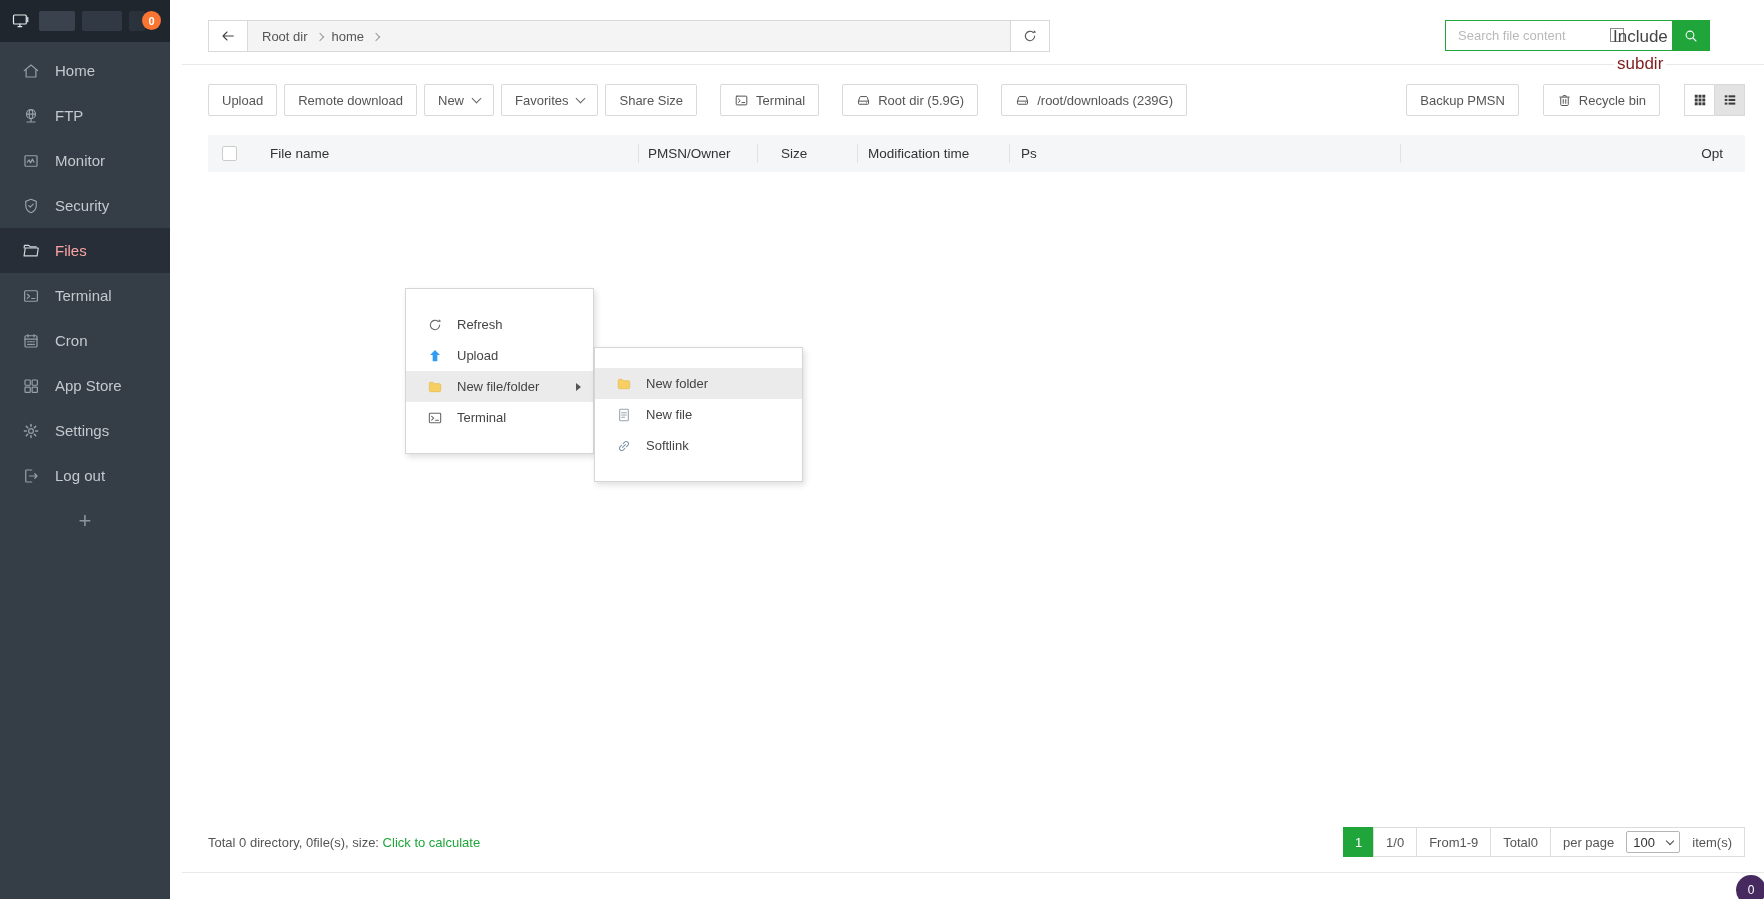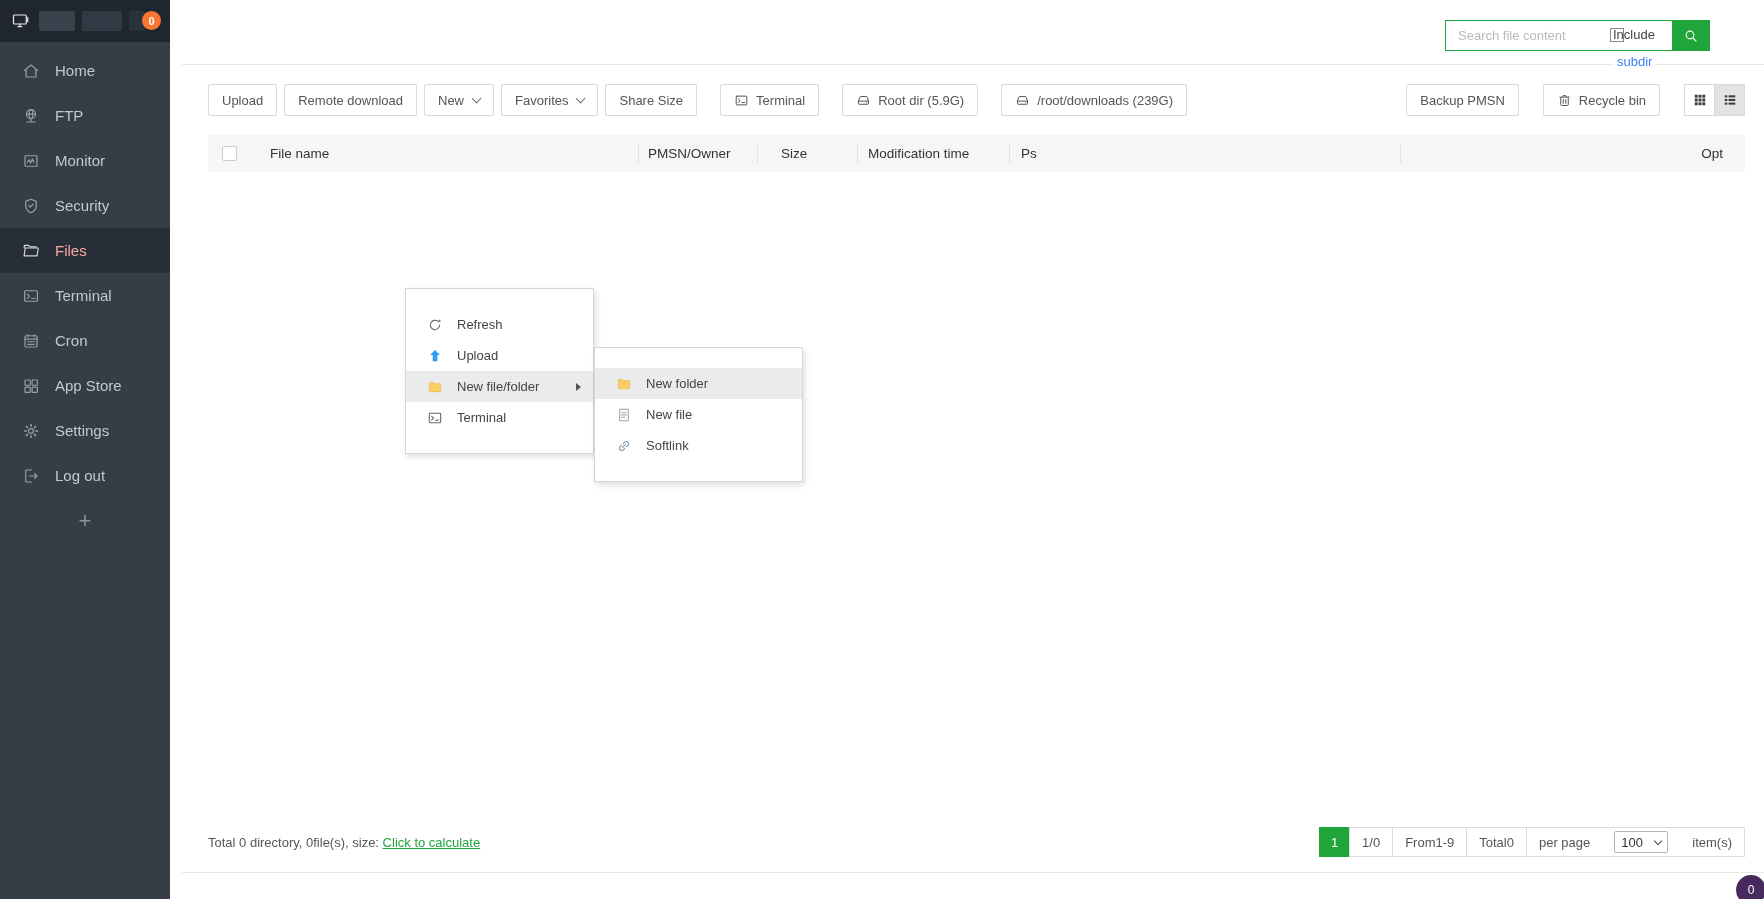--- a/index.html
+++ b/index.html
@@ -44,25 +44,25 @@
   .refresh-btn { width:40px; height:32px; margin-left:-1px; border:1px solid #d9d9d9; background:#fff;
                  display:flex; align-items:center; justify-content:center; cursor:pointer; flex:none; }
   .refresh-btn svg { width:16px; height:16px; color:#555; }
 
   
   .search-wrap { position:absolute; right:54px; top:20px; width:265px; height:31px;
                  border:1px solid #20a53a; background:#fff; display:flex; align-items:center; z-index:5; }
   .search-input { flex:1; border:none; outline:none; font-size:13px; color:#555;
                   padding-left:12px; min-width:0; font-family:inherit; background:transparent; }
   .search-input::placeholder { color:#b9b9b9; }
-  .include-box { width:62px; height:31px; position:relative; flex:none; font-size:13px; color:#444; }
+  .include-box { width:62px; height:31px; position:relative; flex:none; font-size:17px; color:#444; }
   .include-cb { position:absolute; left:0px; top:8px; width:14px; height:14px;
                 border:1px solid #8a8a8a; background:transparent; }
   .include-text { position:absolute; left:3px; top:7px; }
-  .subdir-text { position:absolute; left:4px; top:34px; background:#fff; padding:0 3px; color:#3b82f6; }
+  .subdir-text { position:absolute; left:4px; top:34px; background:#fff; padding:0 3px; color:#7f1d1d; }
   .search-btn { width:38px; height:31px; margin:-1px -1px -1px 0; background:#20a53a; border:none;
                 display:flex; align-items:center; justify-content:center; cursor:pointer; flex:none; }
   .search-btn svg { width:16px; height:16px; color:#fff; }
 
   
   .toolbar { position:absolute; top:84px; left:38px; right:19px; height:32px; display:flex; gap:7px; }
   .btn { height:32px; border:1px solid #d9d9d9; background:#fff; border-radius:2px; font-size:13px;
          color:#555; display:flex; align-items:center; padding:0 13px; gap:7px; cursor:pointer;
          white-space:nowrap; font-family:inherit; }
   .btn svg { width:15px; height:15px; color:#555; }
@@ -93,28 +93,28 @@
   .menu-item { height:31px; display:flex; align-items:center; padding:0 12px 0 21px; gap:14px;
                font-size:13px; color:#444; cursor:pointer; }
   .menu-item.active { background:#ebebeb; }
   .menu-item .mic { width:16px; height:16px; flex:none; }
   .arrow-right { margin-left:auto; width:0; height:0; border-left:5px solid #555;
                  border-top:4px solid transparent; border-bottom:4px solid transparent; }
 
   
   .content-edge { position:absolute; left:12px; right:0; top:872px; height:1px; background:#e8e8e8; }
   .footer-summary { position:absolute; left:38px; top:835px; font-size:13px; color:#555; }
-  .calc-link { color:#20a53a; cursor:pointer;text-decoration:underline; }
+  .calc-link { color:#20a53a; cursor:pointer; }
   .pagination { position:absolute; right:19px; top:827px; height:30px; display:flex; font-size:13px; }
   .pg-cell { height:30px; border:1px solid #dcdcdc; background:#fff; display:flex; align-items:center;
              padding:0 12px; color:#555; cursor:pointer; }
   .pg-cell + .pg-cell { margin-left:-1px; }
   .pg-cell.current { background:#20a53a; border-color:#20a53a; color:#fff; width:31px;
                      justify-content:center; padding:0; cursor:default; }
-  .pg-last { gap:24px; cursor:default; }
+  .pg-last { gap:12px; cursor:default; }
   .per-select { width:54px; height:22px; border:1px solid #b5b5b5; border-radius:2px; display:flex;
                 align-items:center; padding:0 6px; color:#333; cursor:pointer; justify-content:space-between; }
   .sel-caret { width:6px; height:6px; border-right:1.4px solid #444; border-bottom:1.4px solid #444;
                transform:rotate(45deg); margin-top:-3px; }
 
   .corner-badge { position:absolute; left:1736px; top:875px; width:30px; height:30px; border-radius:50%;
                   background:#46295e; color:#fff; font-size:12px; display:flex; align-items:center;
                   justify-content:center; z-index:30; cursor:pointer; }
 
   .ic { stroke:currentColor; fill:none; stroke-width:1.6; stroke-linecap:round; stroke-linejoin:round; }
@@ -207,20 +207,39 @@
     </div>
   </nav>
   <div class="add-row">
     <span>+</span>
   </div>
 </aside>
 
 <main class="main">
   <div class="top-divider"></div>
 
+  <div class="path-bar">
+    <div class="back-btn">
+      <svg class="ic" viewBox="0 0 24 24" stroke-width="2.2">
+          <path d="M20 12H5M10.5 6L4.5 12l6 6"></path>
+        </svg>
+    </div>
+    <div class="crumbs">
+      <span class="crumb">Root dir</span>
+      <span class="chev-r"></span>
+      <span class="crumb">home</span>
+      <span class="chev-r"></span>
+    </div>
+    <div class="refresh-btn">
+      <svg class="ic" viewBox="0 0 24 24" stroke-width="2">
+          <path d="M19 12a7 7 0 1 1-2.1-5"></path>
+          <path d="M17.6 3.2l-.3 4.2 4.1-1" fill="currentColor" stroke="none"></path>
+        </svg>
+    </div>
+  </div>
 
   <div class="search-wrap">
     <input class="search-input" type="text" placeholder="Search file content" style="">
     <div class="include-box">
       <span class="include-cb"></span>
       <span class="include-text">Include</span>
       <span class="subdir-text">subdir</span>
     </div>
     <button class="search-btn">
       <svg class="ic" viewBox="0 0 24 24" stroke-width="2.2">

